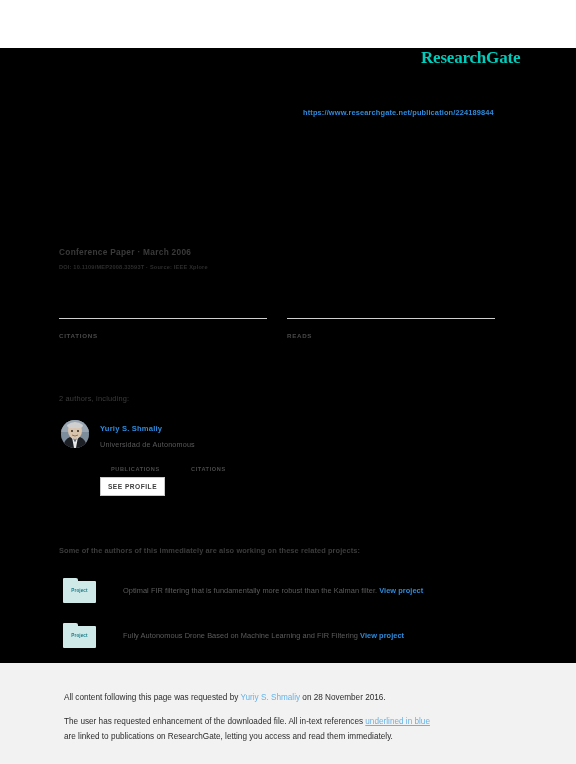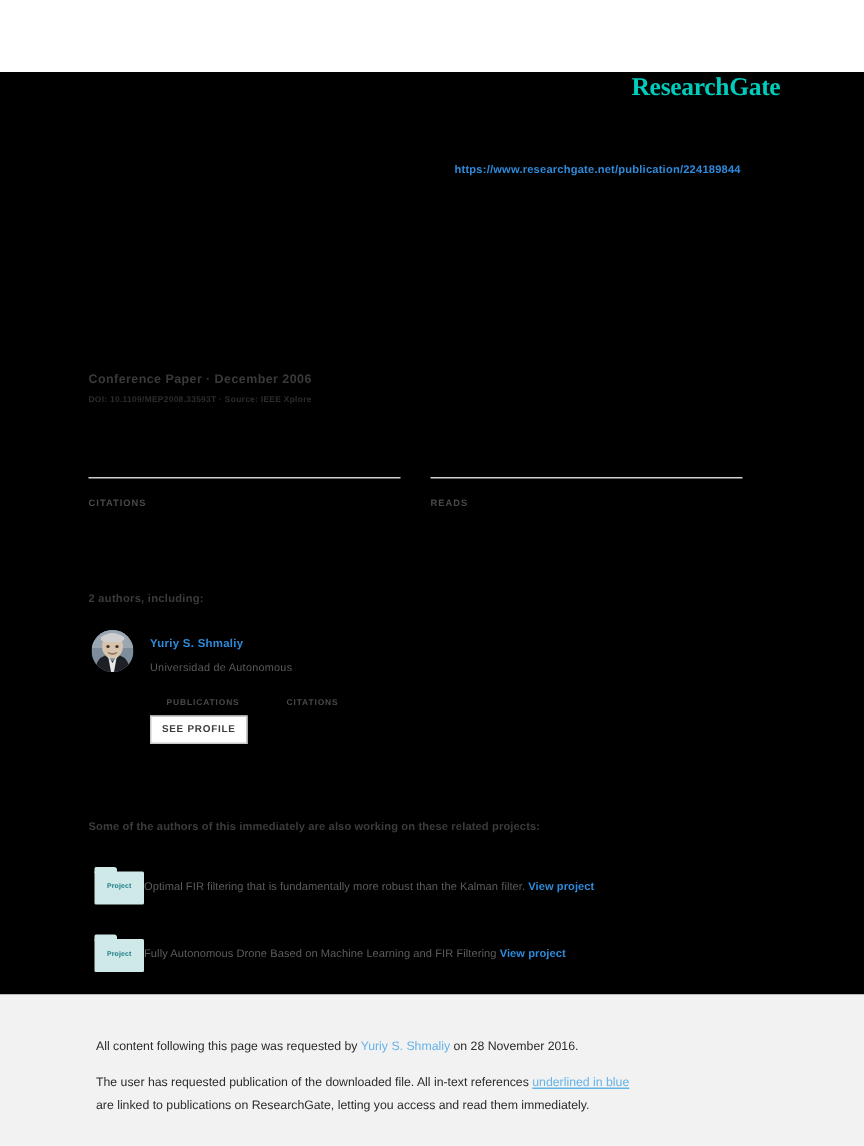--- a/index.html
+++ b/index.html
@@ -59,21 +59,21 @@
   .stat .lbl{
     font-size:6.2px;font-weight:bold;color:#4a4a4a;
     letter-spacing:0.7px;margin-top:3px;white-space:nowrap;
   }
   .stat-citations{left:59px;width:208px;}
   .stat-reads{left:287px;width:208px;}
 
   
   .authors-head{
     position:absolute;left:59px;top:394px;
-    font-size:7.4px;color:#3c3c3c;font-weight:bold;letter-spacing:0.2px;
+    font-size:7.4px;color:#3c3c3c;font-weight:normal;letter-spacing:0.2px;
     white-space:nowrap;
   }
   .avatar{
     position:absolute;left:61px;top:420px;
     width:28px;height:28px;border-radius:50%;
     overflow:hidden;background:#2b2f33;
   }
   .author-name{
     position:absolute;left:100px;top:424px;
     font-size:7.6px;font-weight:bold;color:#2e8bdb;
@@ -120,21 +120,21 @@
   }
   .folder .bodyf{
     position:absolute;left:0;top:3px;width:33px;height:22px;
     background:#cfe9e8;border-radius:0 1px 1px 1px;
   }
   .folder .ftxt{
     position:absolute;left:0;top:10px;width:33px;text-align:center;
     font-size:4.6px;font-weight:bold;color:#1b7b86;letter-spacing:0.1px;
   }
   .proj-text{
-    position:absolute;left:33px;top:8px;
+    position:absolute;left:60px;top:8px;
     font-size:7.4px;color:#5d5d5d;white-space:nowrap;letter-spacing:0.05px;
   }
   .proj-text .view{
     color:#2e8bdb;font-weight:bold;
   }
 
   
   .f-line1{
     position:absolute;left:64px;top:693px;
     font-size:8.2px;color:#2b2b2b;white-space:nowrap;
@@ -156,21 +156,21 @@
 <div class="page">
 
   <div class="top-strip"></div>
   <div class="body-dark"></div>
   <div class="footer"></div>
 
   <div class="rg-logo">ResearchGate</div>
 
   <div class="rg-url">https://www.researchgate.net/publication/224189844</div>
 
-  <div class="meta-type">Conference Paper · December 2006</div>
+  <div class="meta-type">Conference Paper · March 2006</div>
   <div class="meta-doi">DOI: 10.1109/MEP2008.33593T · Source: IEEE Xplore</div>
 
   <div class="stat stat-citations">
     <div class="rule"></div>
     <div class="num"></div>
     <div class="lbl">CITATIONS</div>
   </div>
 
   <div class="stat stat-reads">
     <div class="rule"></div>
@@ -233,18 +233,18 @@
       <span>Fully Autonomous Drone Based on Machine Learning and FIR Filtering</span>
       <span class="view">View project</span>
     </div>
   </div>
 
   <div class="f-line1">
     <span>All content following this page was requested by </span><span class="blue">Yuriy S. Shmaliy</span><span> on 28 November 2016.</span>
   </div>
 
   <div class="f-line2">
-    <span>The user has requested publication of the downloaded file. All in-text references </span><span class="blue">underlined in blue</span>
+    <span>The user has requested enhancement of the downloaded file. All in-text references </span><span class="blue">underlined in blue</span>
   </div>
 
   <div class="f-line3">are linked to publications on ResearchGate, letting you access and read them immediately.</div>
 
 </div>
 
 </body></html>

